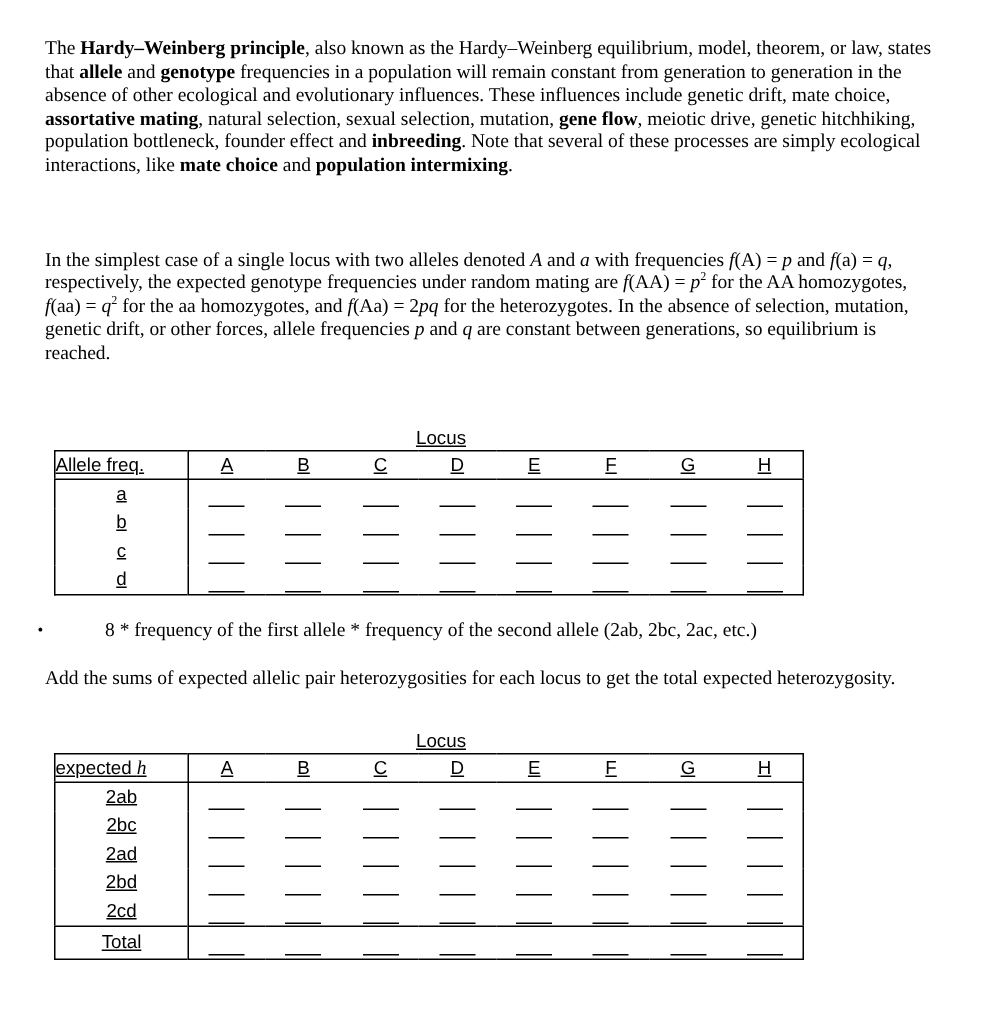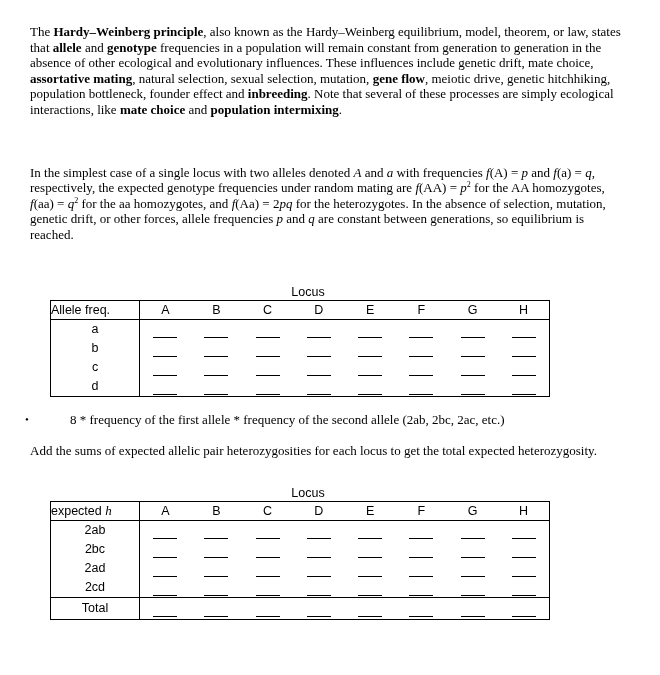--- a/index.html
+++ b/index.html
@@ -50,21 +50,21 @@
     display: inline-block;
     width: 56px;
   }
   .bullet-dot {
     font-size: 11px;
     vertical-align: 1px;
   }
 
   
   .table-block {
-    padding-left: 14px;
+    text-decoration: underline;
   }
   .locus-cap {
     font-family: "Liberation Sans", "DejaVu Sans", sans-serif;
     font-size: 12.5px;
     width: 500px;
     text-align: center;
     padding-left: 88px;
     box-sizing: border-box;
     line-height: 15px;
     margin: 0;
@@ -376,20 +376,47 @@
               <span class="rule"></span>
             </td>
           <td class="blankcell">
               <span class="rule"></span>
             </td>
           <td class="blankcell">
               <span class="rule"></span>
             </td>
         </tr>
         <tr>
+          <td class="rlabel">2bd</td>
+          <td class="blankcell">
+              <span class="rule"></span>
+            </td>
+          <td class="blankcell">
+              <span class="rule"></span>
+            </td>
+          <td class="blankcell">
+              <span class="rule"></span>
+            </td>
+          <td class="blankcell">
+              <span class="rule"></span>
+            </td>
+          <td class="blankcell">
+              <span class="rule"></span>
+            </td>
+          <td class="blankcell">
+              <span class="rule"></span>
+            </td>
+          <td class="blankcell">
+              <span class="rule"></span>
+            </td>
+          <td class="blankcell">
+              <span class="rule"></span>
+            </td>
+        </tr>
+        <tr>
           <td class="rlabel">2cd</td>
           <td class="blankcell">
               <span class="rule"></span>
             </td>
           <td class="blankcell">
               <span class="rule"></span>
             </td>
           <td class="blankcell">
               <span class="rule"></span>
             </td>

